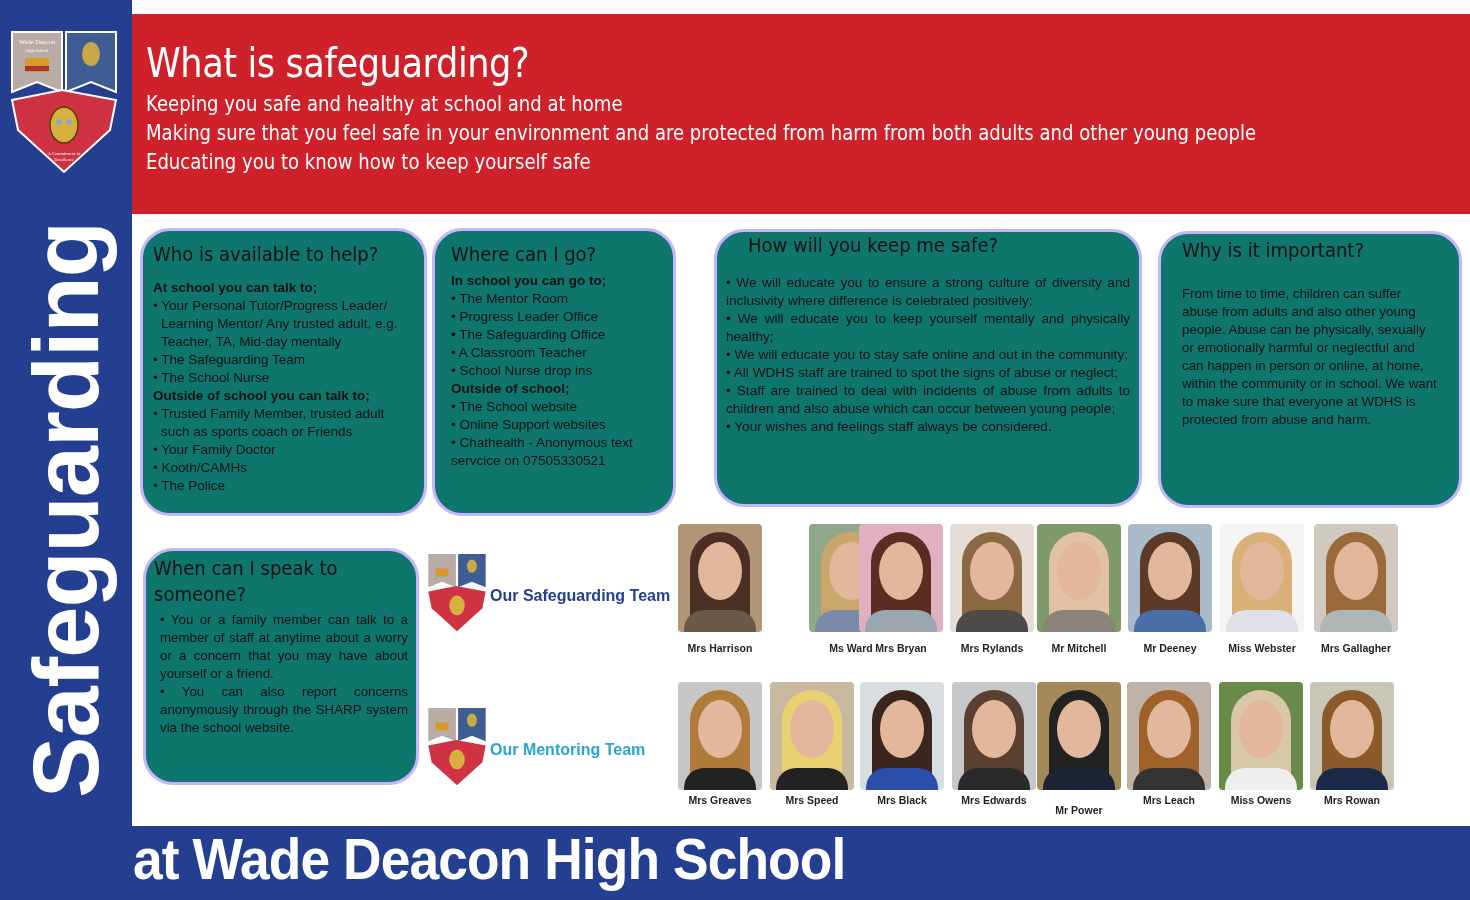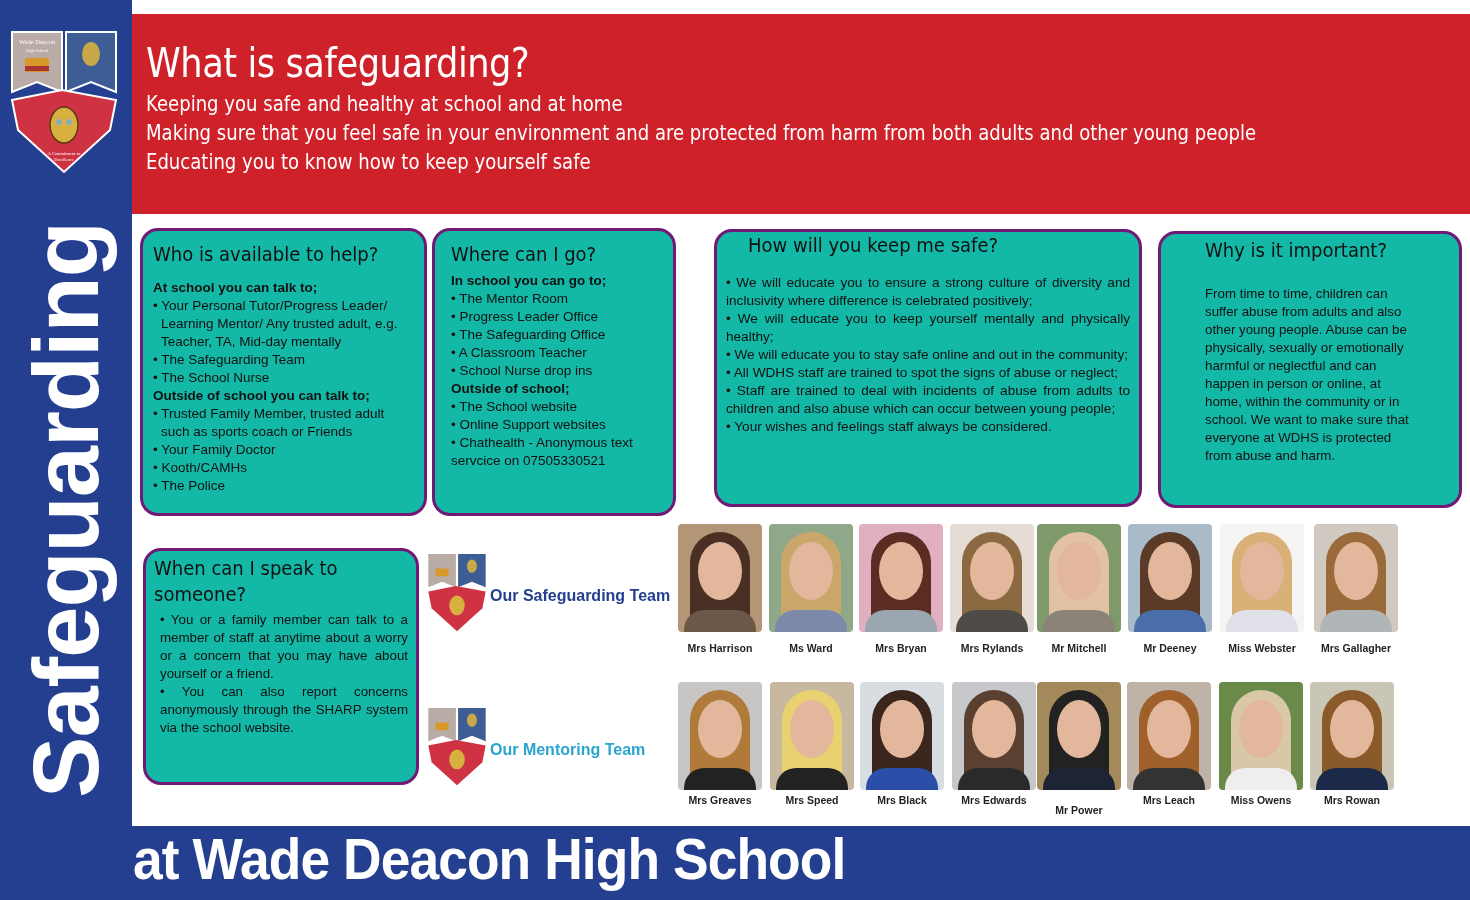--- a/index.html
+++ b/index.html
@@ -14,30 +14,30 @@
   .crest { position: absolute; }
   .crest-big { left: 10px; top: 30px; width: 108px; height: 145px; }
   .crest-small1 { left: 427px; top: 553px; width: 60px; height: 80px; }
   .crest-small2 { left: 427px; top: 707px; width: 60px; height: 80px; }
 
   .hero { position: absolute; left: 132px; top: 14px; width: 1338px; height: 200px; background: #cf2129; color: #fff; }
   .hero-title { position: absolute; left: 14px; top: 26px; font-size: 40px; font-family: "DejaVu Sans", sans-serif; font-weight: normal; letter-spacing: -0.5px; transform: scaleX(0.88); transform-origin: left; white-space: nowrap; }
   .hero-lines { position: absolute; left: 14px; top: 76px; }
   .hero-line { font-size: 21px; line-height: 29px; white-space: nowrap; font-family: "DejaVu Sans", sans-serif; transform: scaleX(0.86); transform-origin: left; }
 
-  .card { position: absolute; border: 3px solid #701a75; border-radius: 18px; background: #14b8a6; padding: 10px 10px; }
+  .card { position: absolute; border: 3px solid #c4b5fd; border-radius: 30px; background: #0f766e; padding: 10px 10px; }
   .card h2 { font-weight: normal; font-family: "DejaVu Sans", sans-serif; font-size: 20px; line-height: 26px; transform: scaleX(0.9); transform-origin: left; white-space: nowrap; }
   .card .sub { font-weight: bold; font-size: 13.5px; line-height: 18px; margin-top: 2px; }
   .card .item { font-size: 13.5px; line-height: 18px; }
   .card .indent { padding-left: 8px; }
 
   #card-who { left: 140px; top: 228px; width: 287px; height: 288px; }
   #card-where { left: 432px; top: 228px; width: 244px; height: 288px; padding-left: 16px; }
   #card-how { left: 714px; top: 229px; width: 428px; height: 278px; padding: 0 9px; }
-  #card-why { left: 1158px; top: 231px; width: 304px; height: 277px; padding: 0 44px; }
+  #card-why { left: 1158px; top: 231px; width: 304px; height: 277px; padding: 0 21px; }
   #card-when { left: 143px; top: 548px; width: 276px; height: 237px; padding: 4px 8px; }
 
   #card-how h2 { margin-left: 22px; margin-top: 0; }
   #card-how .list { margin-top: 16px; }
   #card-how .item { font-size: 13.6px; line-height: 18px; text-align: justify; }
   #card-why h2 { margin-top: 3px; }
   #card-why p { margin-top: 22px; font-size: 13.3px; line-height: 18px; }
   #card-when h2 { white-space: normal; width: 290px; }
   #card-when .item { text-align: justify; padding-left: 6px; font-size: 13.3px; }
 
@@ -162,21 +162,21 @@
 
 <div id="staff-container">
     <div class="staff" style="left: 678px; top: 524px;">
       <div class="photo" style="background:#b39577">
         <div class="hair" style="background:#4a3024"></div>
         <div class="face"></div>
         <div class="body" style="background:#6b5846"></div>
       </div>
       <div class="name" style="margin-top: 10px;">Mrs Harrison</div>
     </div>
-    <div class="staff" style="left: 769px; top: 524px;">
+    <div class="staff" style="left: 809px; top: 524px;">
       <div class="photo" style="background:#8fa88a">
         <div class="hair" style="background:#c9a76a"></div>
         <div class="face"></div>
         <div class="body" style="background:#7b8aa8"></div>
       </div>
       <div class="name" style="margin-top: 10px;">Ms Ward</div>
     </div>
     <div class="staff" style="left: 859px; top: 524px;">
       <div class="photo" style="background:#e0b0c0">
         <div class="hair" style="background:#5a2c22"></div>

